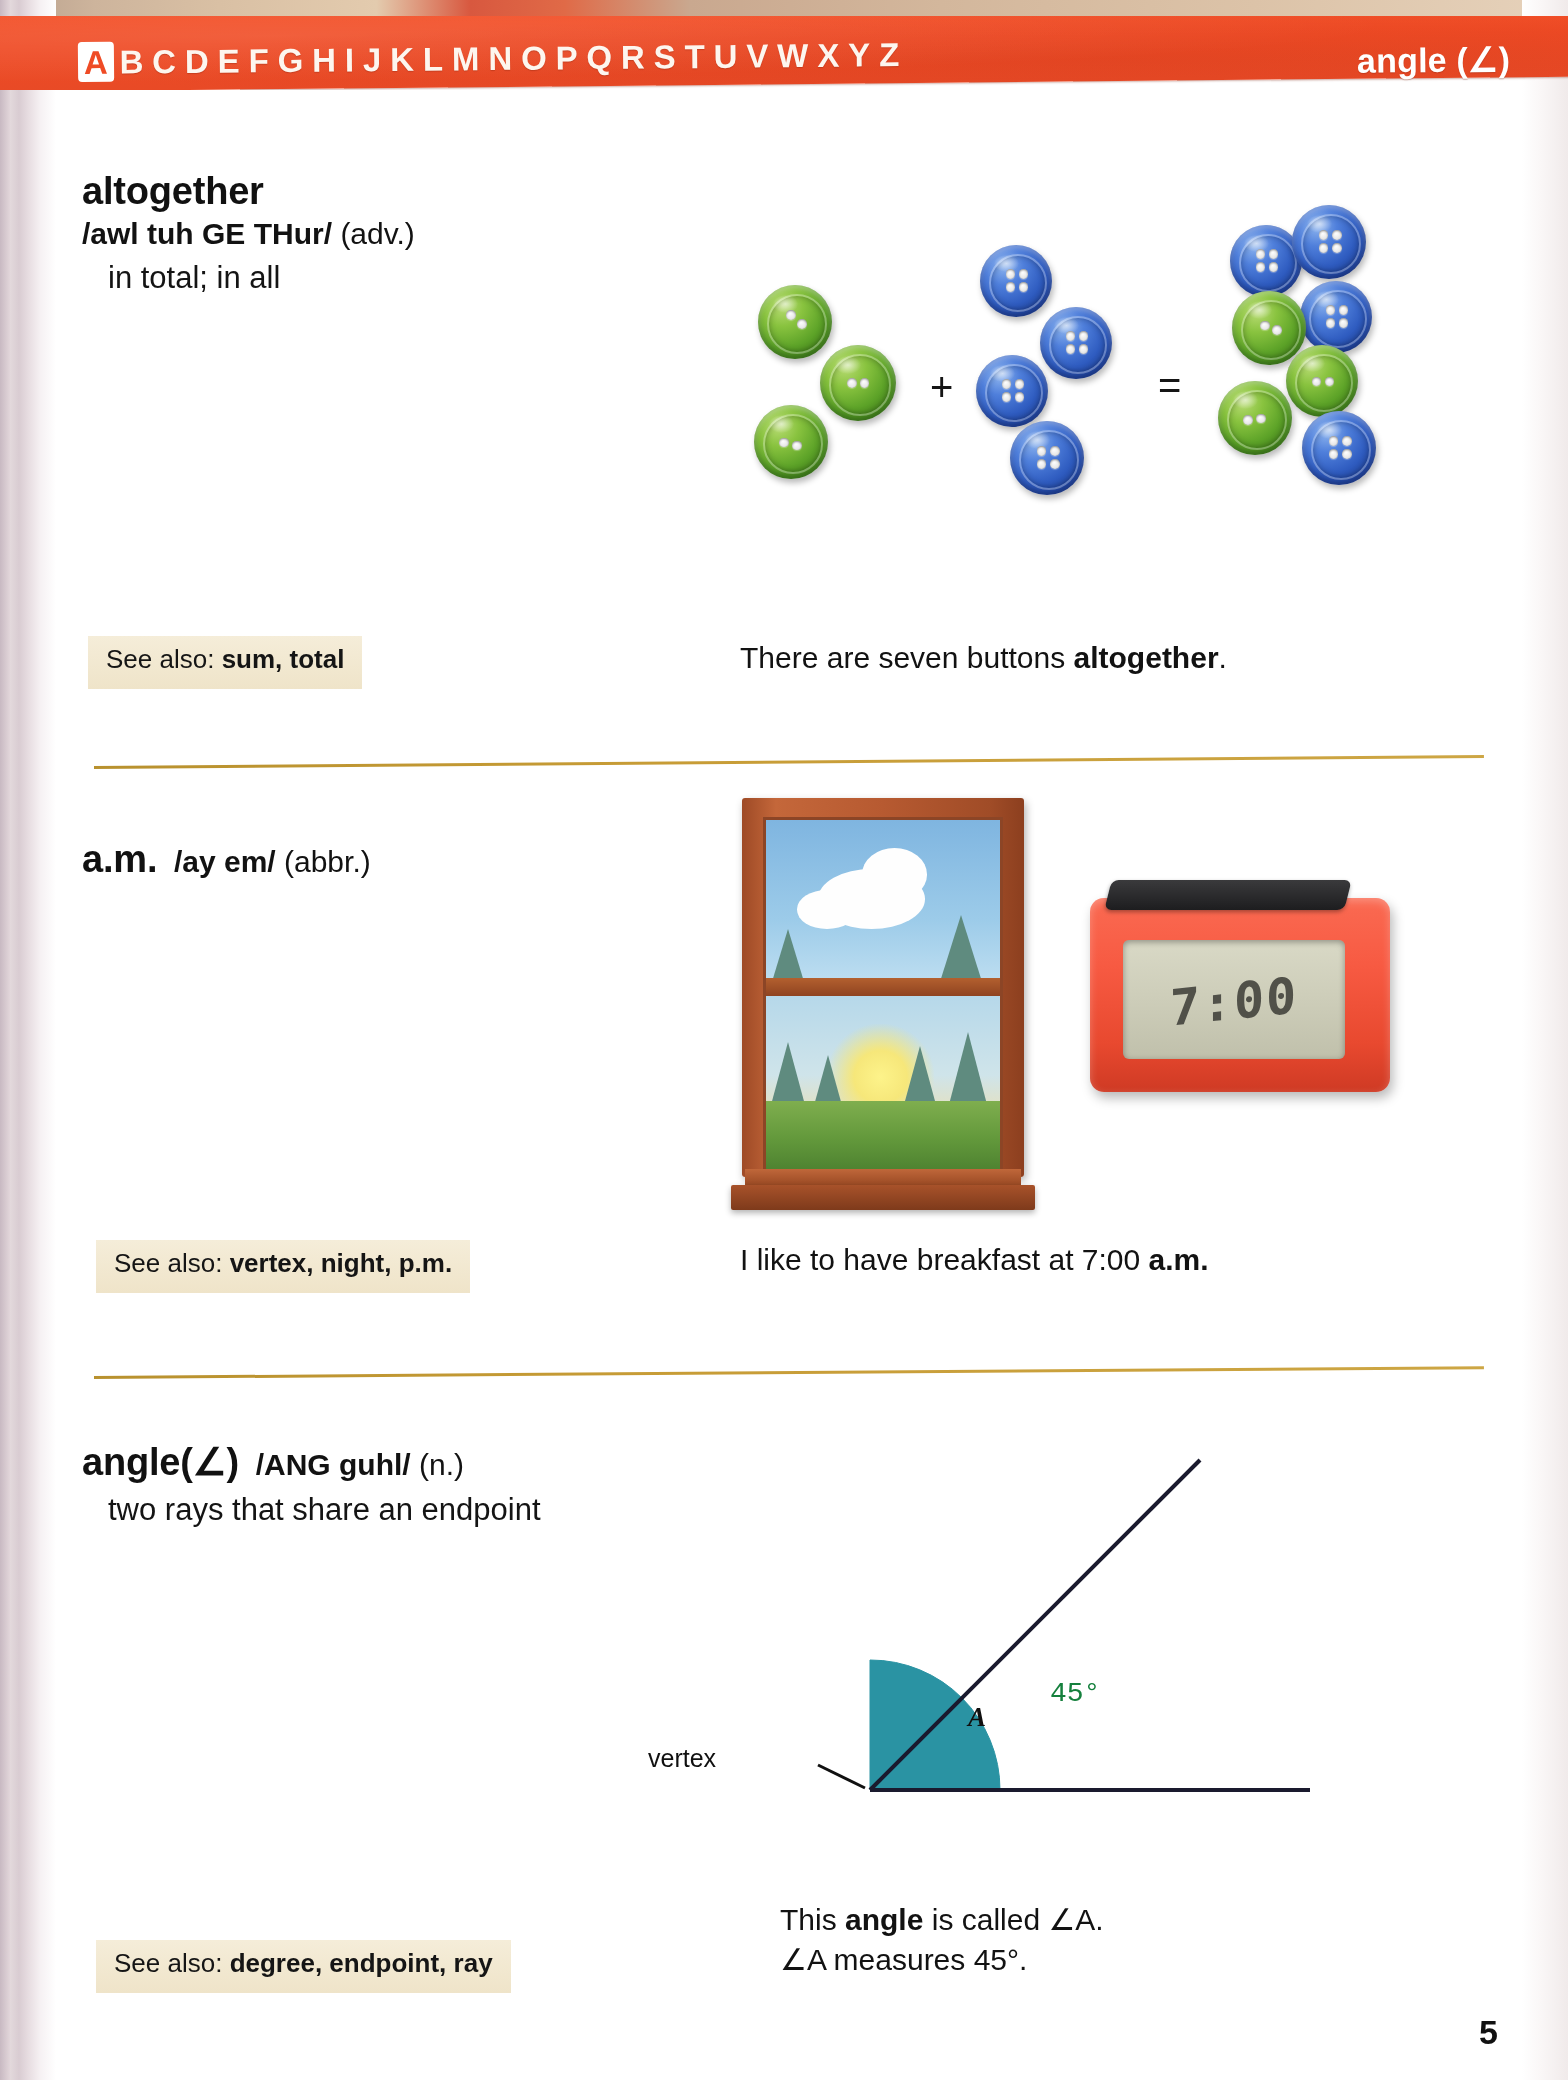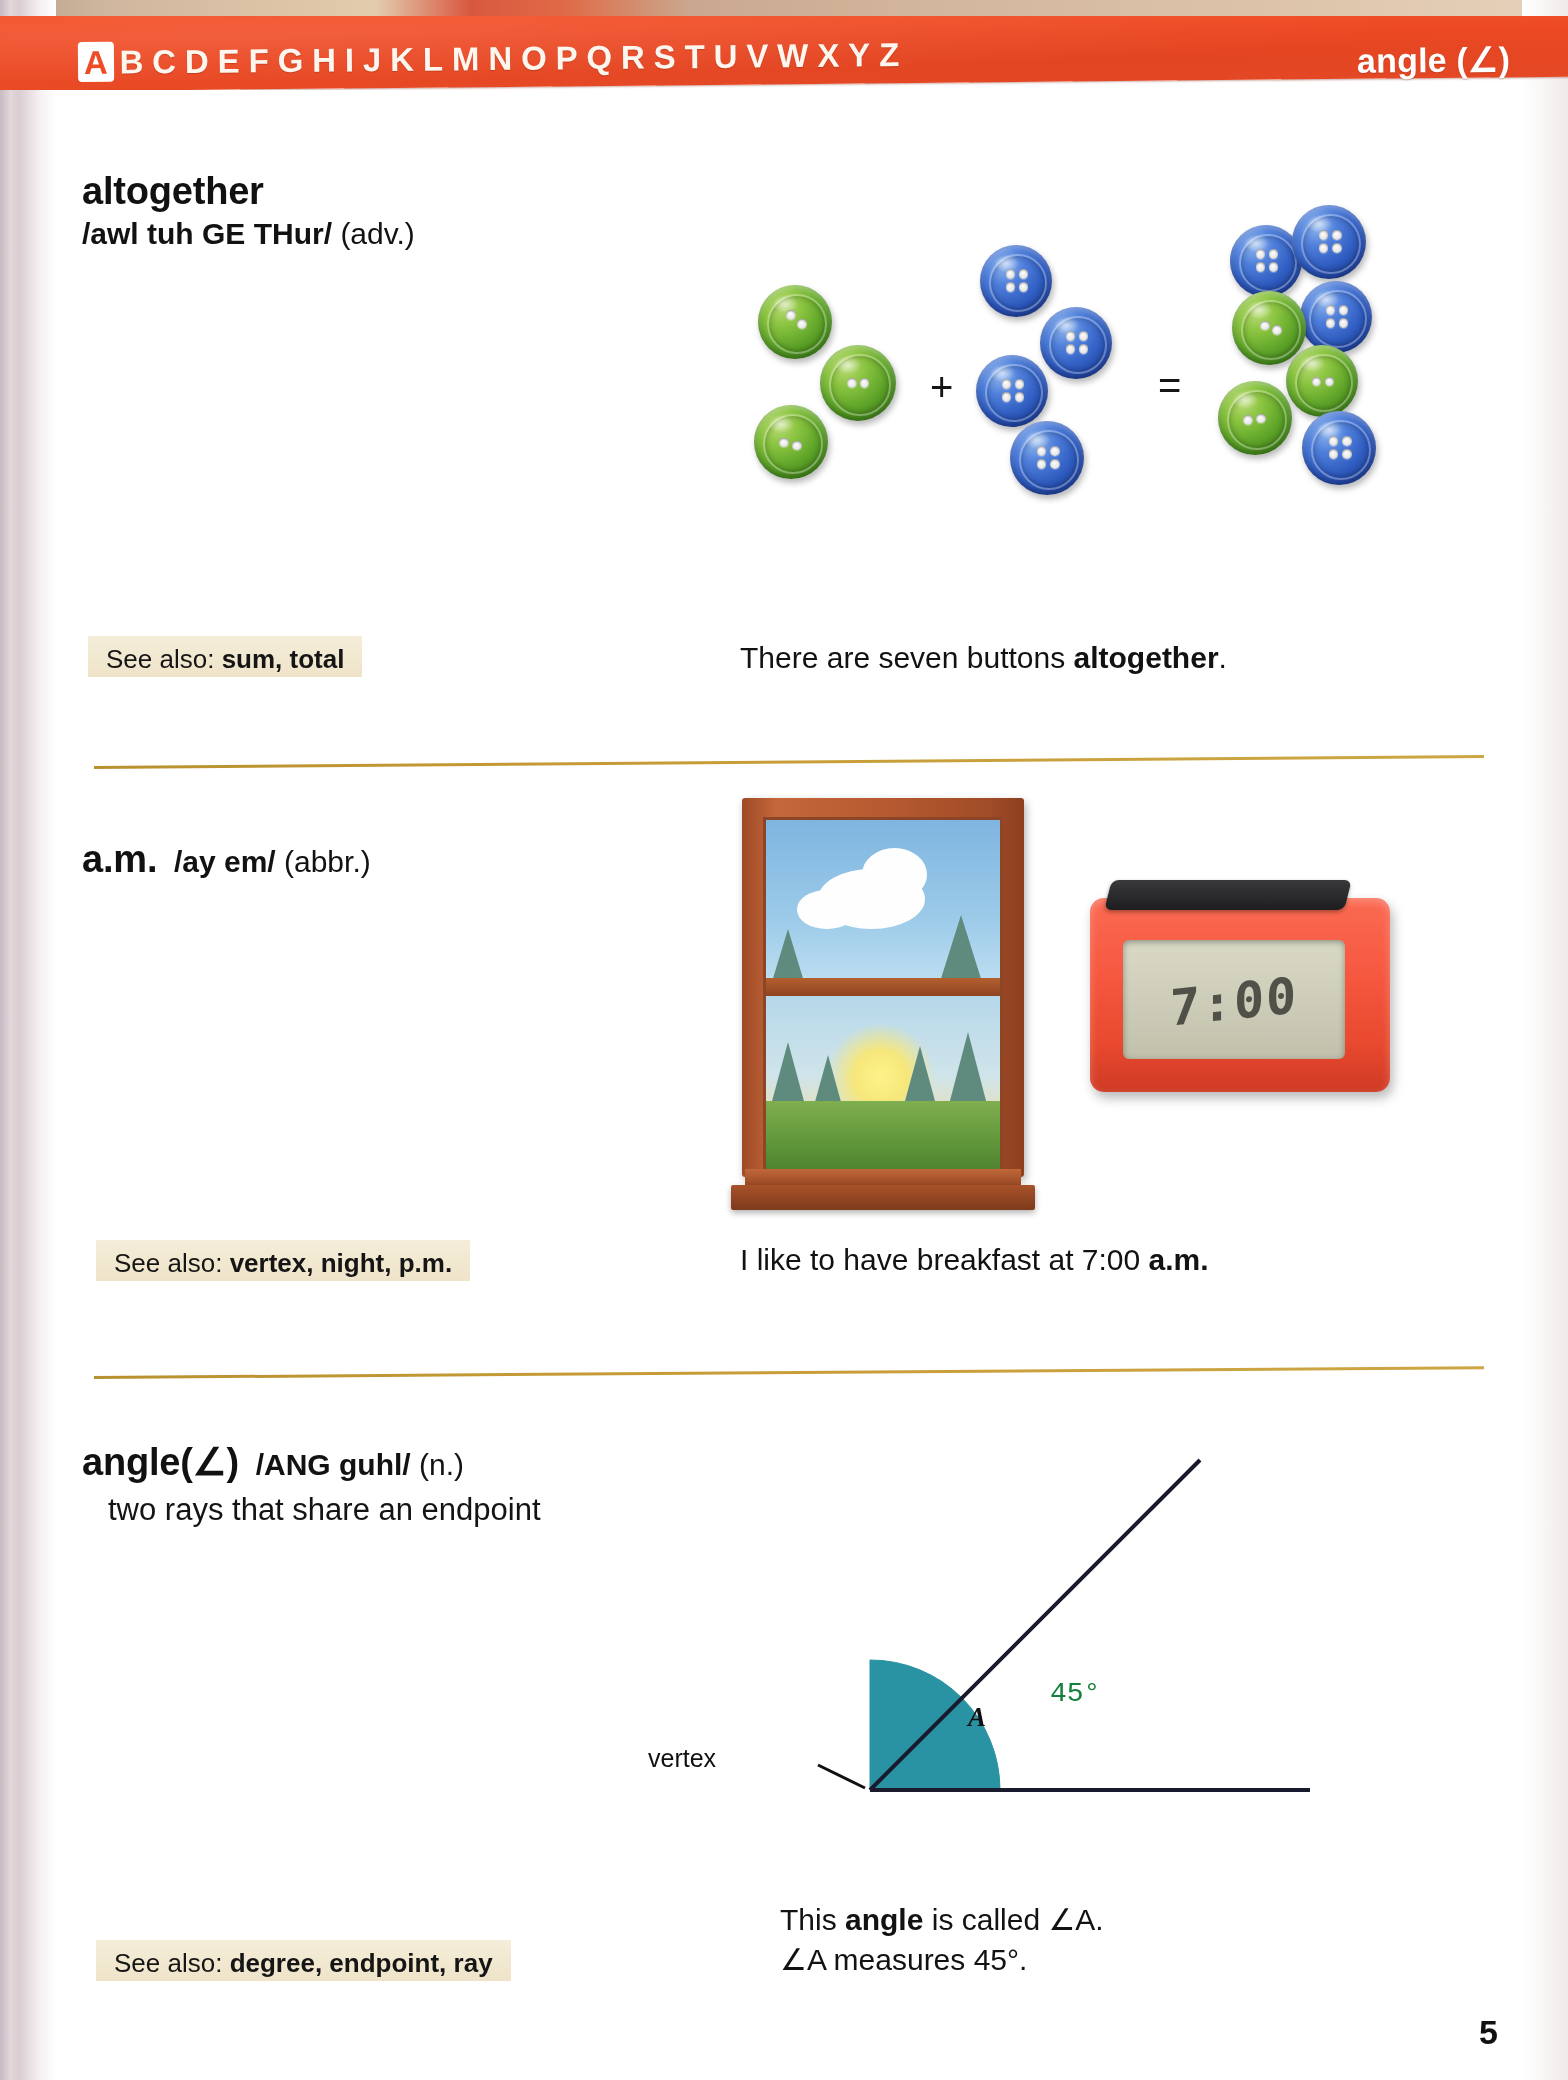--- a/index.html
+++ b/index.html
@@ -162,21 +162,21 @@
     color: #141414;
     line-height: 1.3;
     margin-top: 6px;
     padding-left: 26px;
   }
 
   .see-also {
     position: absolute;
     background: #f2e9d3;
     background: linear-gradient(to bottom, #f5edd9 0%, #efe4c9 100%);
-    padding: 9px 18px 2px 18px;
+    padding: 9px 18px 14px 18px;
     font-family: "Liberation Sans", sans-serif;
     font-size: 26px;
     color: #151515;
     white-space: nowrap;
     line-height: 1.15;
   }
   .see-also b { font-weight: 700; }
 
   .caption {
     position: absolute;
@@ -454,20 +454,21 @@
 </div>
 
 <div class="entry" style="top:0;">
 
   <div class="entry-left" style="top:170px;">
     <div class="headword">altogether</div>
     <div class="pron-line">
       <span class="pron">/awl tuh GE </span><span class="pron smallcap">TH</span><span class="pron">ur/</span>
       <span class="pos">(adv.)</span>
     </div>
+    <div class="definition">in total; in all</div>
   </div>
 
   <div class="see-also" style="left:88px; top:636px;">
     <span>See also:</span>
     <b>sum, total</b>
   </div>
 
   <div class="buttons-art" style="left:740px; top:235px; width:680px; height:360px;">
 
     <div class="btn green" style="left:18px; top:50px; width:74px; height:74px;">

